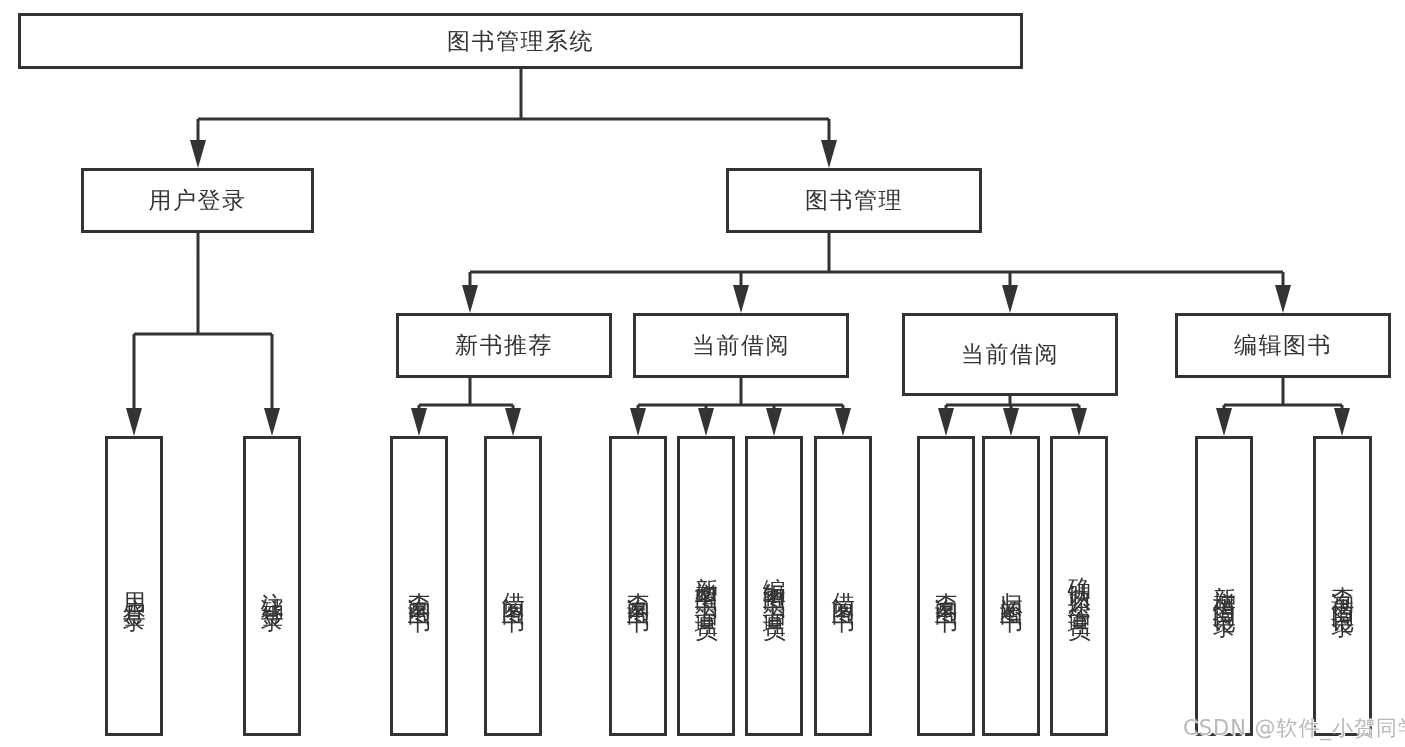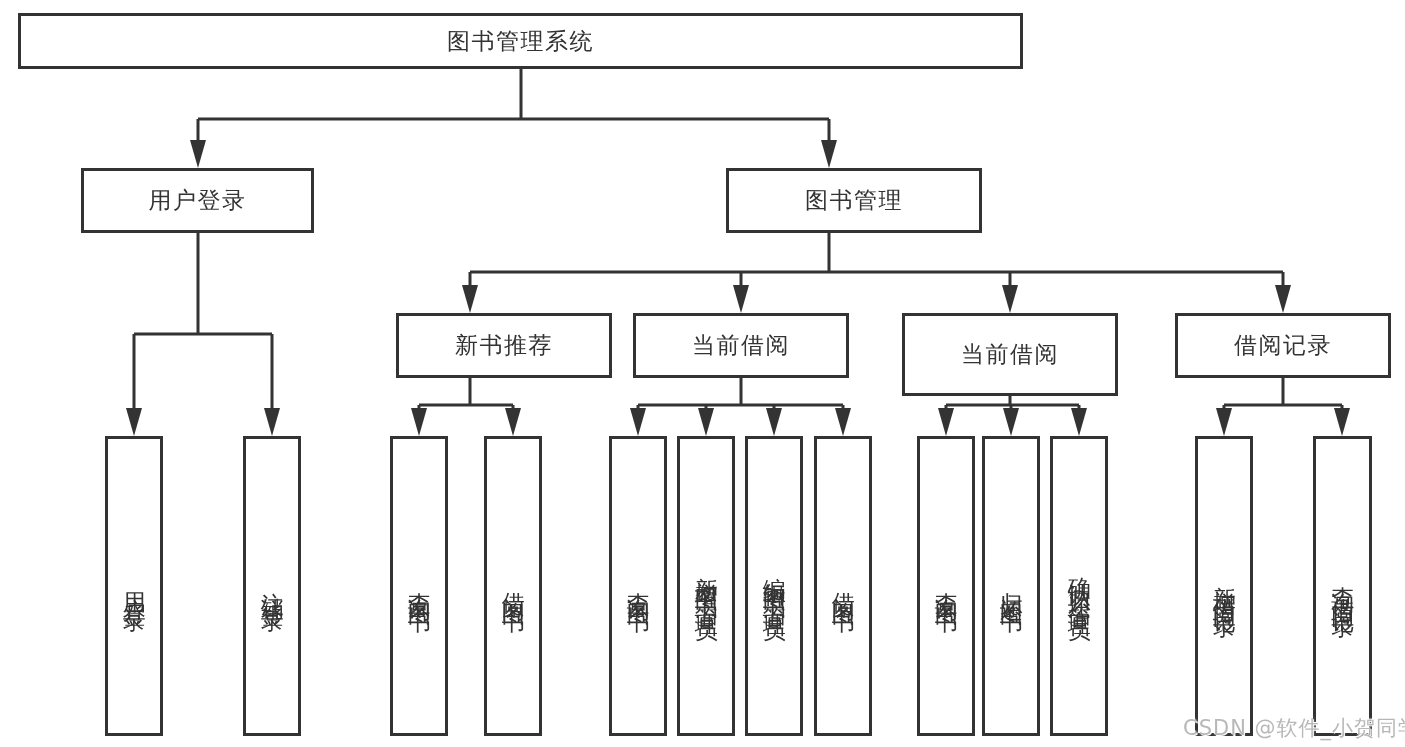--- a/index.html
+++ b/index.html
@@ -90,21 +90,21 @@
   <div class="node node-h" style="left:362px;top:313px;width:216px;height:65px;margin-left:34px;">
     <span>新书推荐</span>
   </div>
   <div class="node node-h" style="left:633px;top:313px;width:216px;height:65px;">
     <span>当前借阅</span>
   </div>
   <div class="node node-h" style="left:902px;top:313px;width:216px;height:83px;">
     <span>当前借阅</span>
   </div>
   <div class="node node-h" style="left:1175px;top:313px;width:216px;height:65px;">
-    <span>借阅记录</span>
+    <span>编辑图书</span>
   </div>
 
   <div class="node node-v" style="left:105px;top:436px;width:58px;height:300px;">
     <span class="vtext">用户登录</span>
   </div>
   <div class="node node-v" style="left:243px;top:436px;width:58px;height:300px;">
     <span class="vtext">注销登录</span>
   </div>
 
   <div class="node node-v" style="left:390px;top:436px;width:58px;height:300px;">

